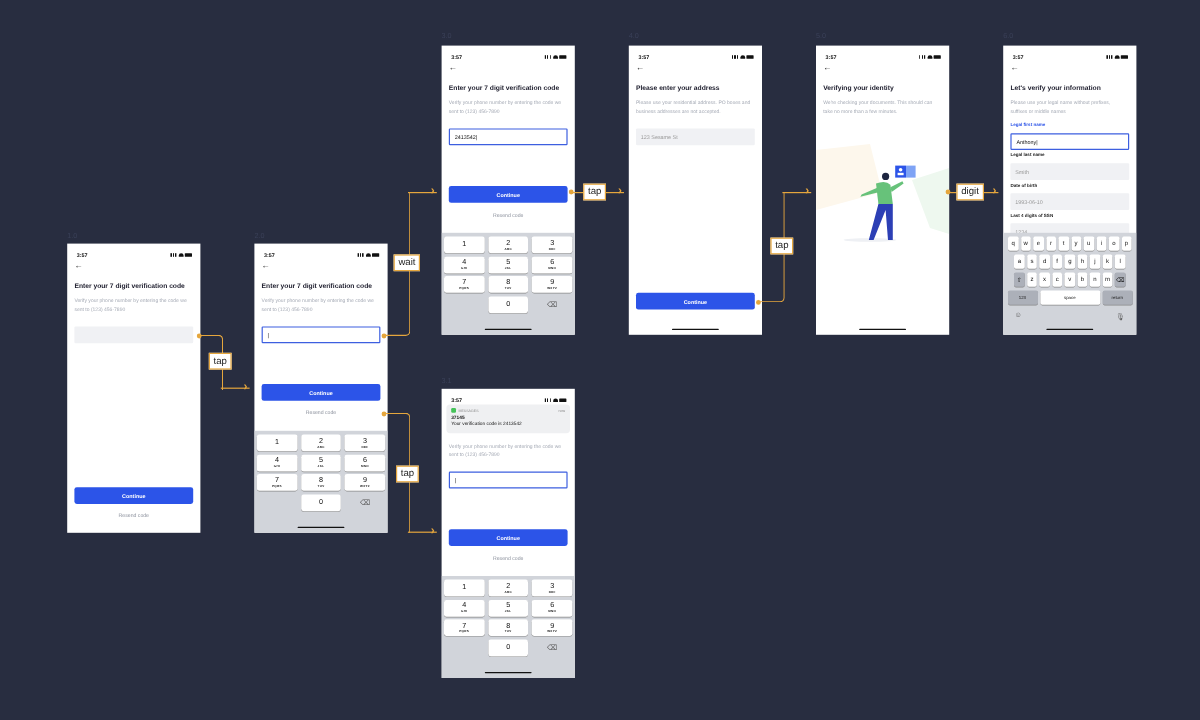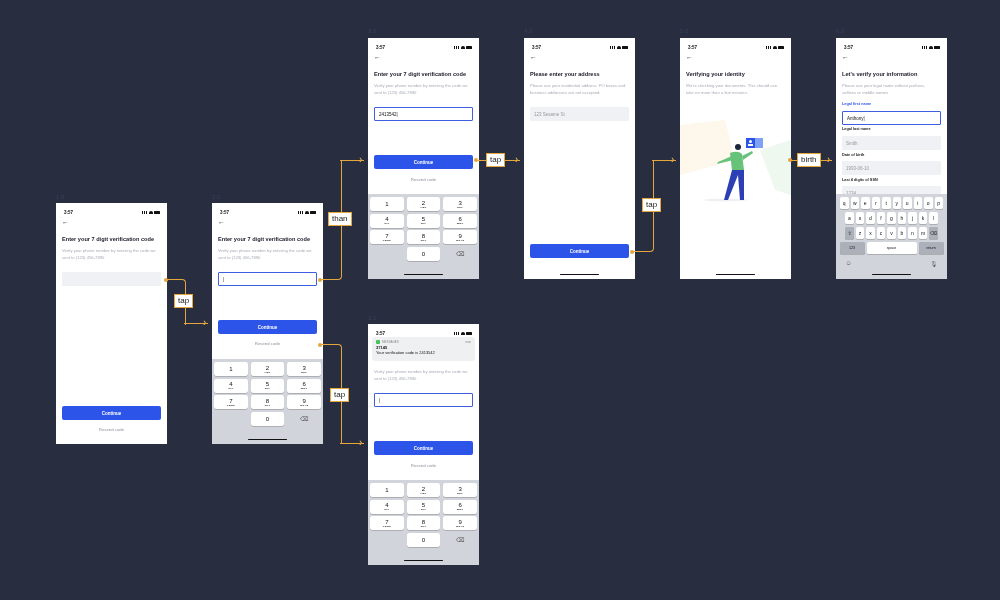--- a/index.html
+++ b/index.html
@@ -388,21 +388,21 @@
 <div class="dot" style="left:164px;top:278px;"></div>
 <div class="conn" style="left:166px;top:279px;width:20px;height:46px;border-left:none;border-bottom:none;border-radius:0 4px 0 0;"></div>
 <div class="conn" style="left:184px;top:323px;width:24px;height:0;border-width:1.5px 0 0 0;"></div>
 <div class="arrowhead" style="left:203px;top:318px;">›</div>
 <div class="tag" style="left:174px;top:294px;">tap</div>
 
 <div class="dot" style="left:318px;top:278px;"></div>
 <div class="conn" style="left:320px;top:160px;width:22px;height:120px;border-left:none;border-top:none;border-radius:0 0 4px 0;"></div>
 <div class="conn" style="left:340px;top:160px;width:24px;height:0;border-width:1.5px 0 0 0;"></div>
 <div class="arrowhead" style="left:359px;top:155px;">›</div>
-<div class="tag" style="left:328px;top:212px;">than</div>
+<div class="tag" style="left:328px;top:212px;">wait</div>
 
 <div class="dot" style="left:318px;top:343px;"></div>
 <div class="conn" style="left:320px;top:344px;width:22px;height:100px;border-left:none;border-bottom:none;border-radius:0 4px 0 0;"></div>
 <div class="conn" style="left:340px;top:443px;width:24px;height:0;border-width:1.5px 0 0 0;"></div>
 <div class="arrowhead" style="left:359px;top:438px;">›</div>
 <div class="tag" style="left:330px;top:388px;">tap</div>
 
 <div class="dot" style="left:474px;top:158px;"></div>
 <div class="conn" style="left:476px;top:160px;width:44px;height:0;border-width:1.5px 0 0 0;"></div>
 <div class="arrowhead" style="left:515px;top:155px;">›</div>
@@ -410,13 +410,13 @@
 
 <div class="dot" style="left:630px;top:250px;"></div>
 <div class="conn" style="left:632px;top:160px;width:22px;height:92px;border-left:none;border-top:none;border-radius:0 0 4px 0;"></div>
 <div class="conn" style="left:652px;top:160px;width:24px;height:0;border-width:1.5px 0 0 0;"></div>
 <div class="arrowhead" style="left:671px;top:155px;">›</div>
 <div class="tag" style="left:642px;top:198px;">tap</div>
 
 <div class="dot" style="left:788px;top:158px;"></div>
 <div class="conn" style="left:790px;top:160px;width:42px;height:0;border-width:1.5px 0 0 0;"></div>
 <div class="arrowhead" style="left:827px;top:155px;">›</div>
-<div class="tag" style="left:797px;top:153px;">birth</div>
+<div class="tag" style="left:797px;top:153px;">digit</div>
 
 </body></html>

